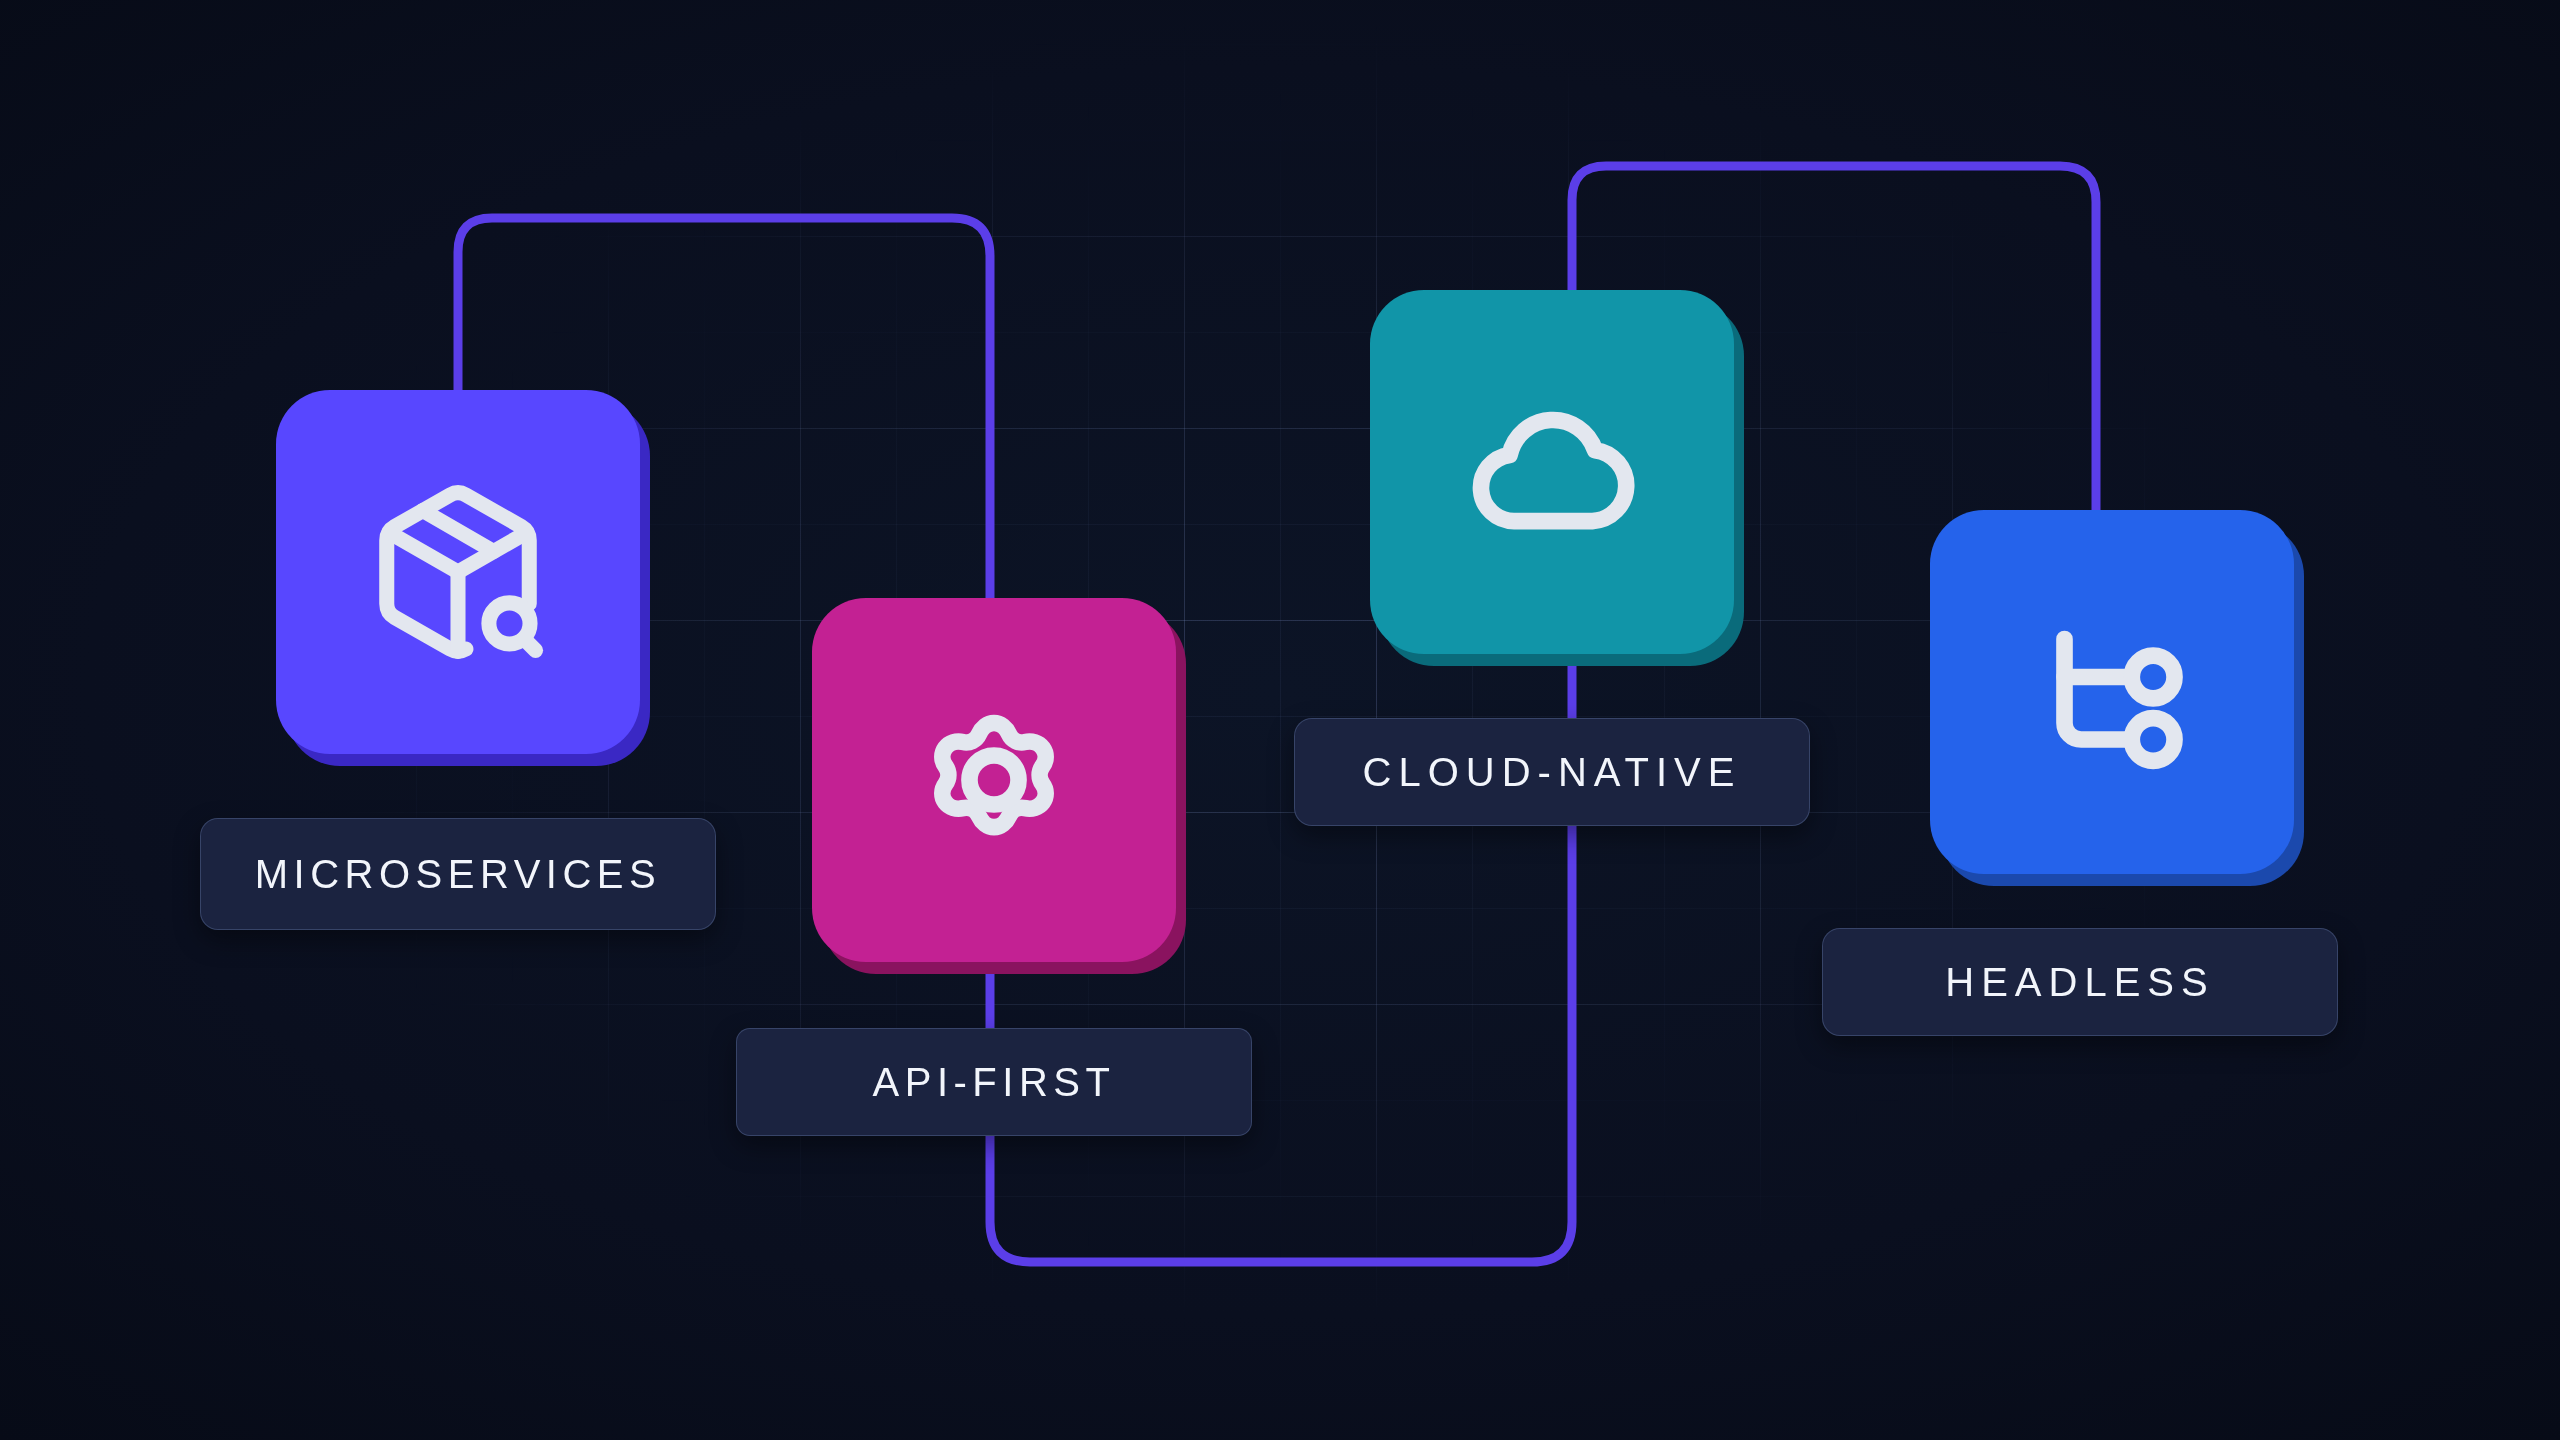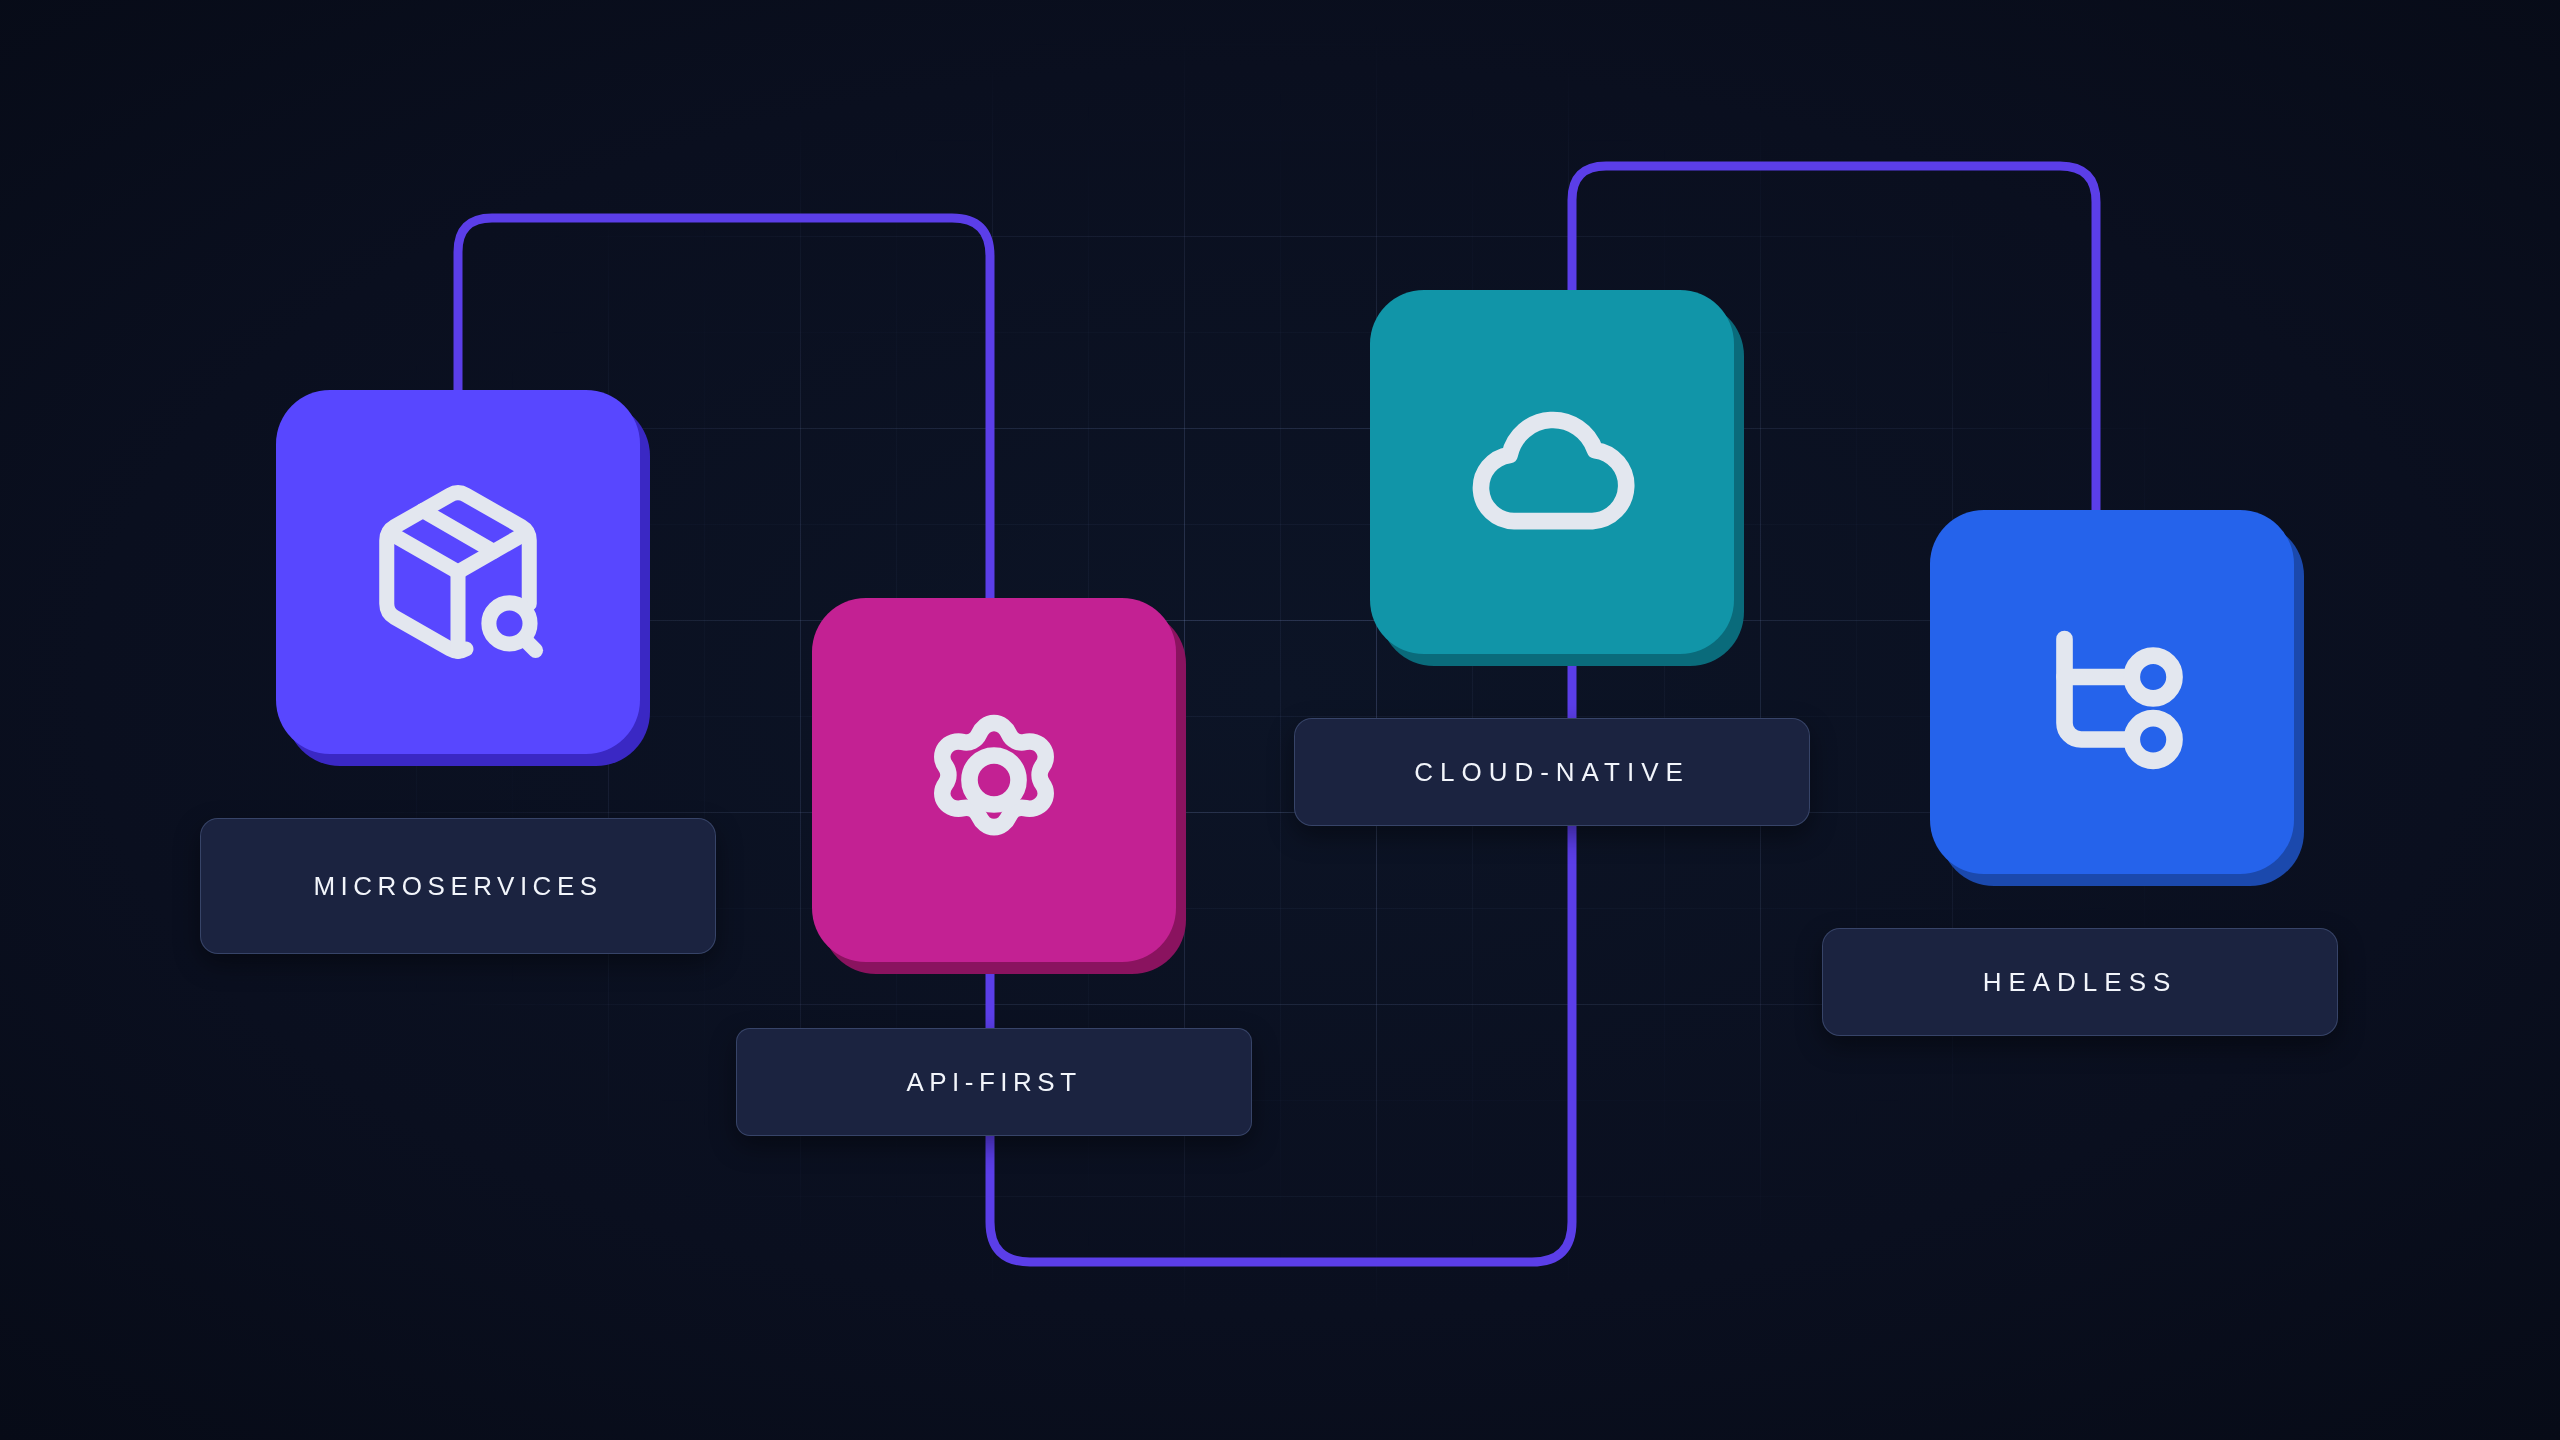--- a/index.html
+++ b/index.html
@@ -59,21 +59,21 @@
   }
   .card svg{ display:block; }
   
   .chip{
     position:absolute;
     background:#1b2340;
     border:1.5px solid rgba(124,146,200,.30);
     border-radius:18px;
     color:#f2f5fb;
     display:flex; align-items:center; justify-content:center;
-    font-size:26px;
+    font-size:40px;
     letter-spacing:5.5px;
     font-weight:400;
     white-space:nowrap;
     box-shadow:0 10px 26px rgba(0,0,0,.40);
   }
   .chip.wide-ls{ letter-spacing:7px; }
 </style>
 </head>
 <body>
 
@@ -100,21 +100,21 @@
             <path d="M16.5 9.4 7.55 4.24"></path>
             <path d="M21 16V8a2 2 0 0 0-1-1.73l-7-4a2 2 0 0 0-2 0l-7 4A2 2 0 0 0 3 8v8a2 2 0 0 0 1 1.73l7 4a2 2 0 0 0 2 0"></path>
             <path d="m3.3 7 8.7 5 8.7-5"></path>
             <path d="M12 22V12"></path>
             <circle cx="18.5" cy="18.5" r="2.6"></circle>
             <path d="m20.5 20.6 1.3 1.3"></path>
           </svg>
         </span>
       </div>
     </div>
-    <div class="chip" style="left:200px; top:818px; width:516px; height:136px;">
+    <div class="chip" style="left:200px; top:818px; width:516px; height:112px;">
       <span>MICROSERVICES</span>
     </div>
   </div>
 
   <div class="node" style="left:0;top:0;">
     <div class="card" style="left:812px; top:598px;">
       <div class="shadow" style="background:#8a135f;"></div>
       <div class="face" style="background:#c32193;">
         <span>
           <svg width="190" height="190" viewBox="0 0 24 24" fill="none" stroke="#e3e7ef" stroke-width="2.1" stroke-linecap="round" stroke-linejoin="round">

